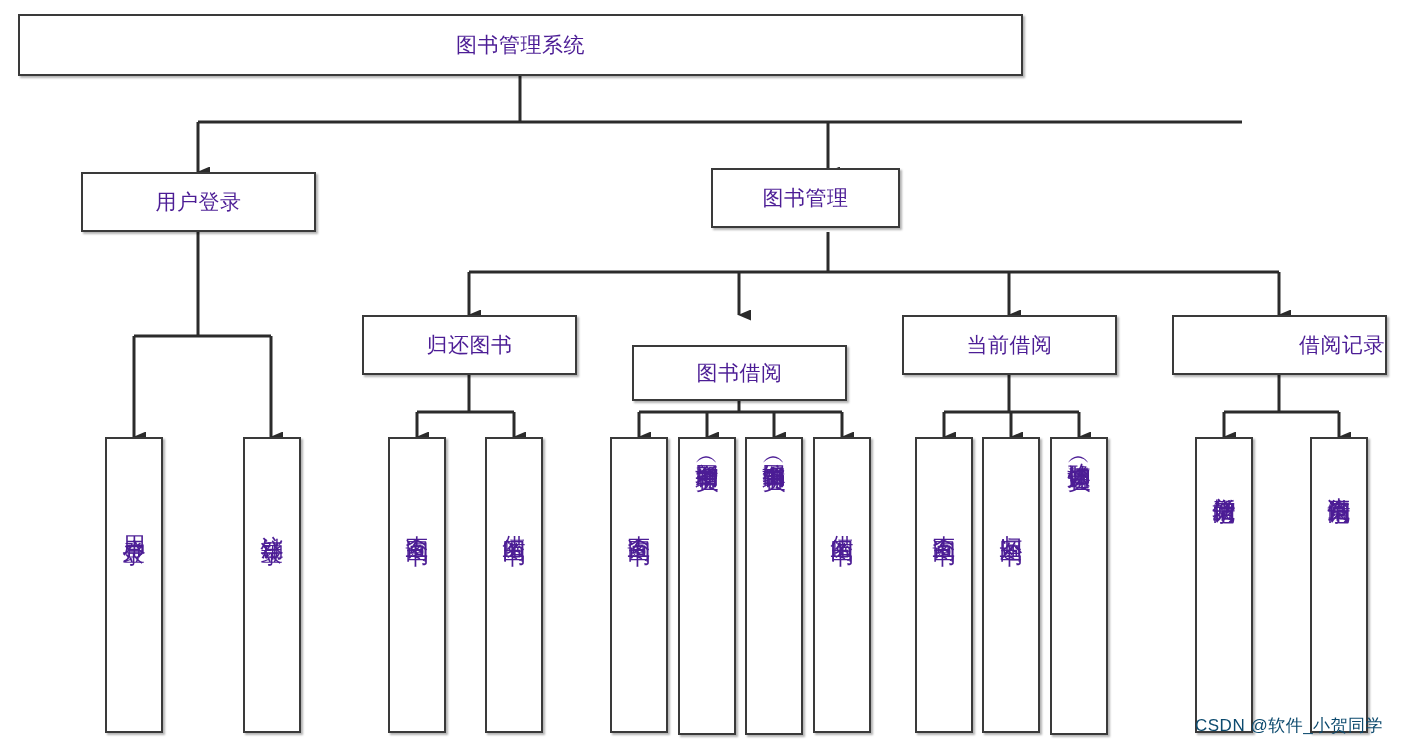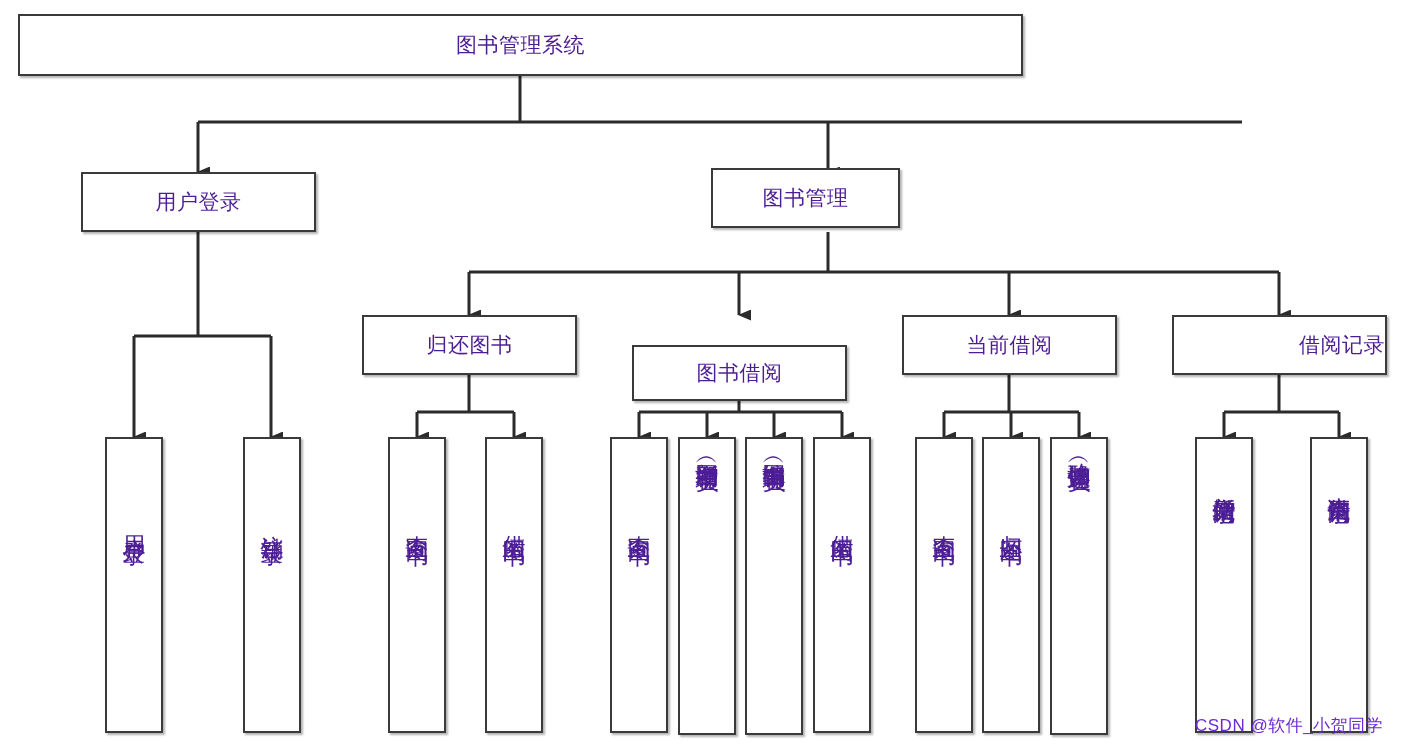--- a/index.html
+++ b/index.html
@@ -57,21 +57,21 @@
     line-height: 1.0;
     letter-spacing: 3px;
     white-space: nowrap;
   }
   .node.vert.tall-text .label {
     letter-spacing: 1px;
   }
   .watermark {
     position: absolute;
     font-size: 17px;
-    color: #6d28d9;
+    color: #0c4a6e;
     white-space: nowrap;
     letter-spacing: 0.5px;
     text-align: center;
   }
 </style>
 </head>
 <body>
 
 <div id="canvas">
 

